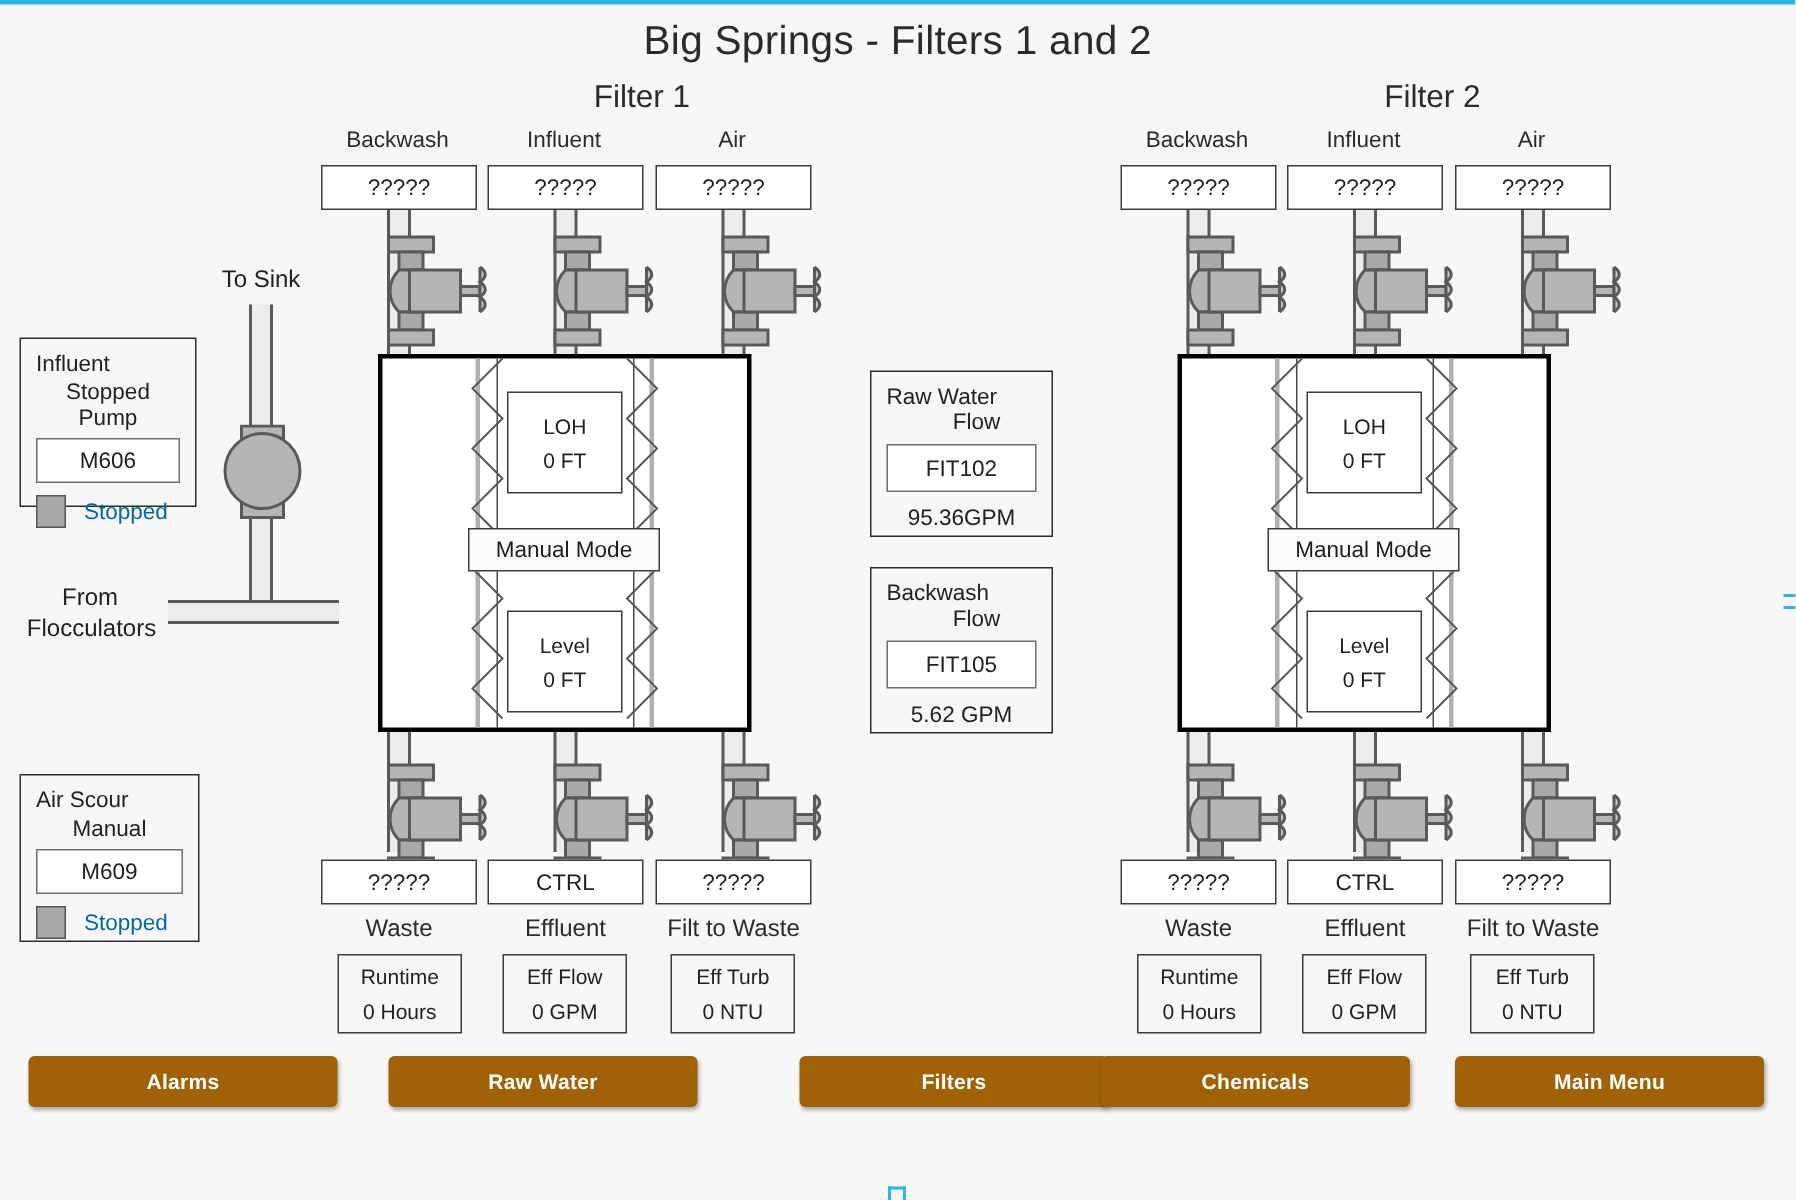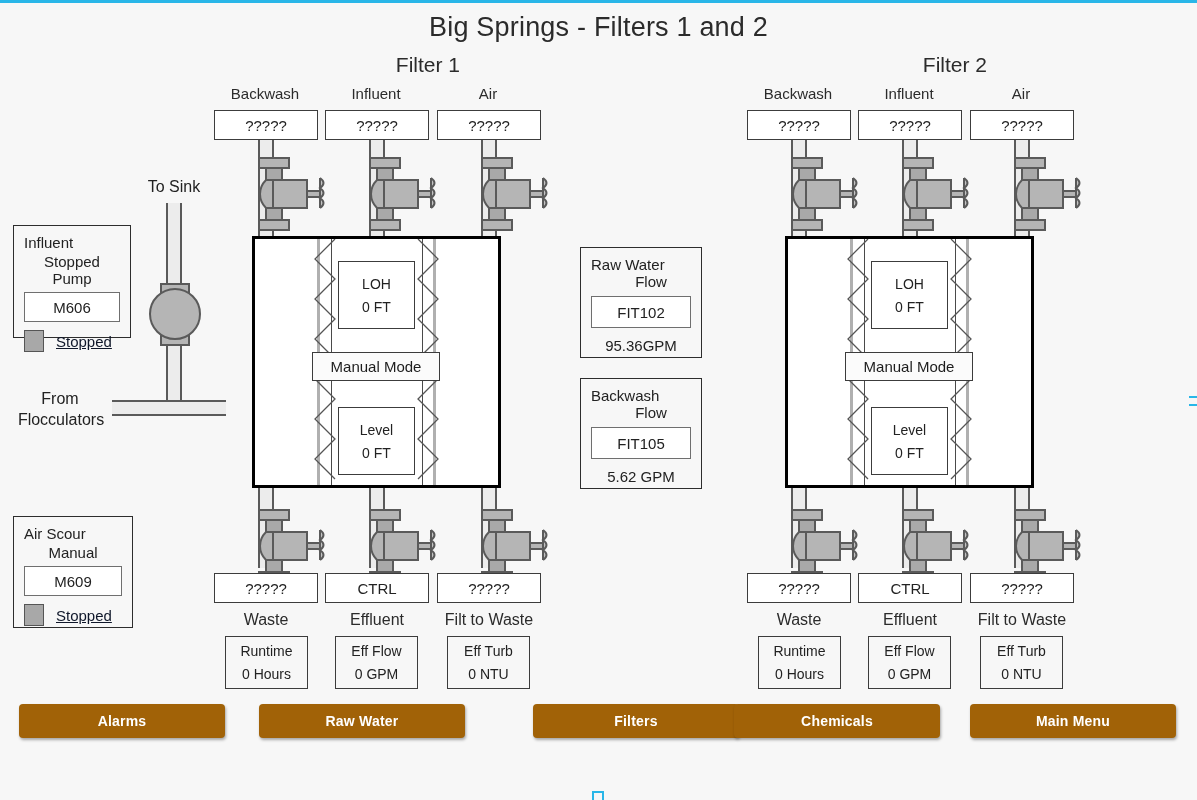--- a/index.html
+++ b/index.html
@@ -116,21 +116,21 @@
     border: 1px solid #6f6f6f;
     display: flex; align-items: center; justify-content: center;
     font-size: 15px; color: #222;
   }
   .infobox .statusrow {
     margin-top: 8px; display: flex; align-items: center; gap: 12px;
   }
   .infobox .swatch {
     width: 20px; height: 22px; background: #a8a8a8; border: 1px solid #555;
   }
-  .infobox .stext { font-size: 15px; color: #0f172a; text-decoration: underline; }
+  .infobox .stext { font-size: 15px; color: #0369a1; }
 
   
   .flowbox {
     position: absolute;
     background: #f7f7f7;
     border: 1px solid #2d2d2d;
     padding: 8px 10px 8px 10px;
   }
   .flowbox .f1 { font-size: 15px; color: #222; text-align: left; }
   .flowbox .f2 { font-size: 15px; color: #222; text-align: center; }

